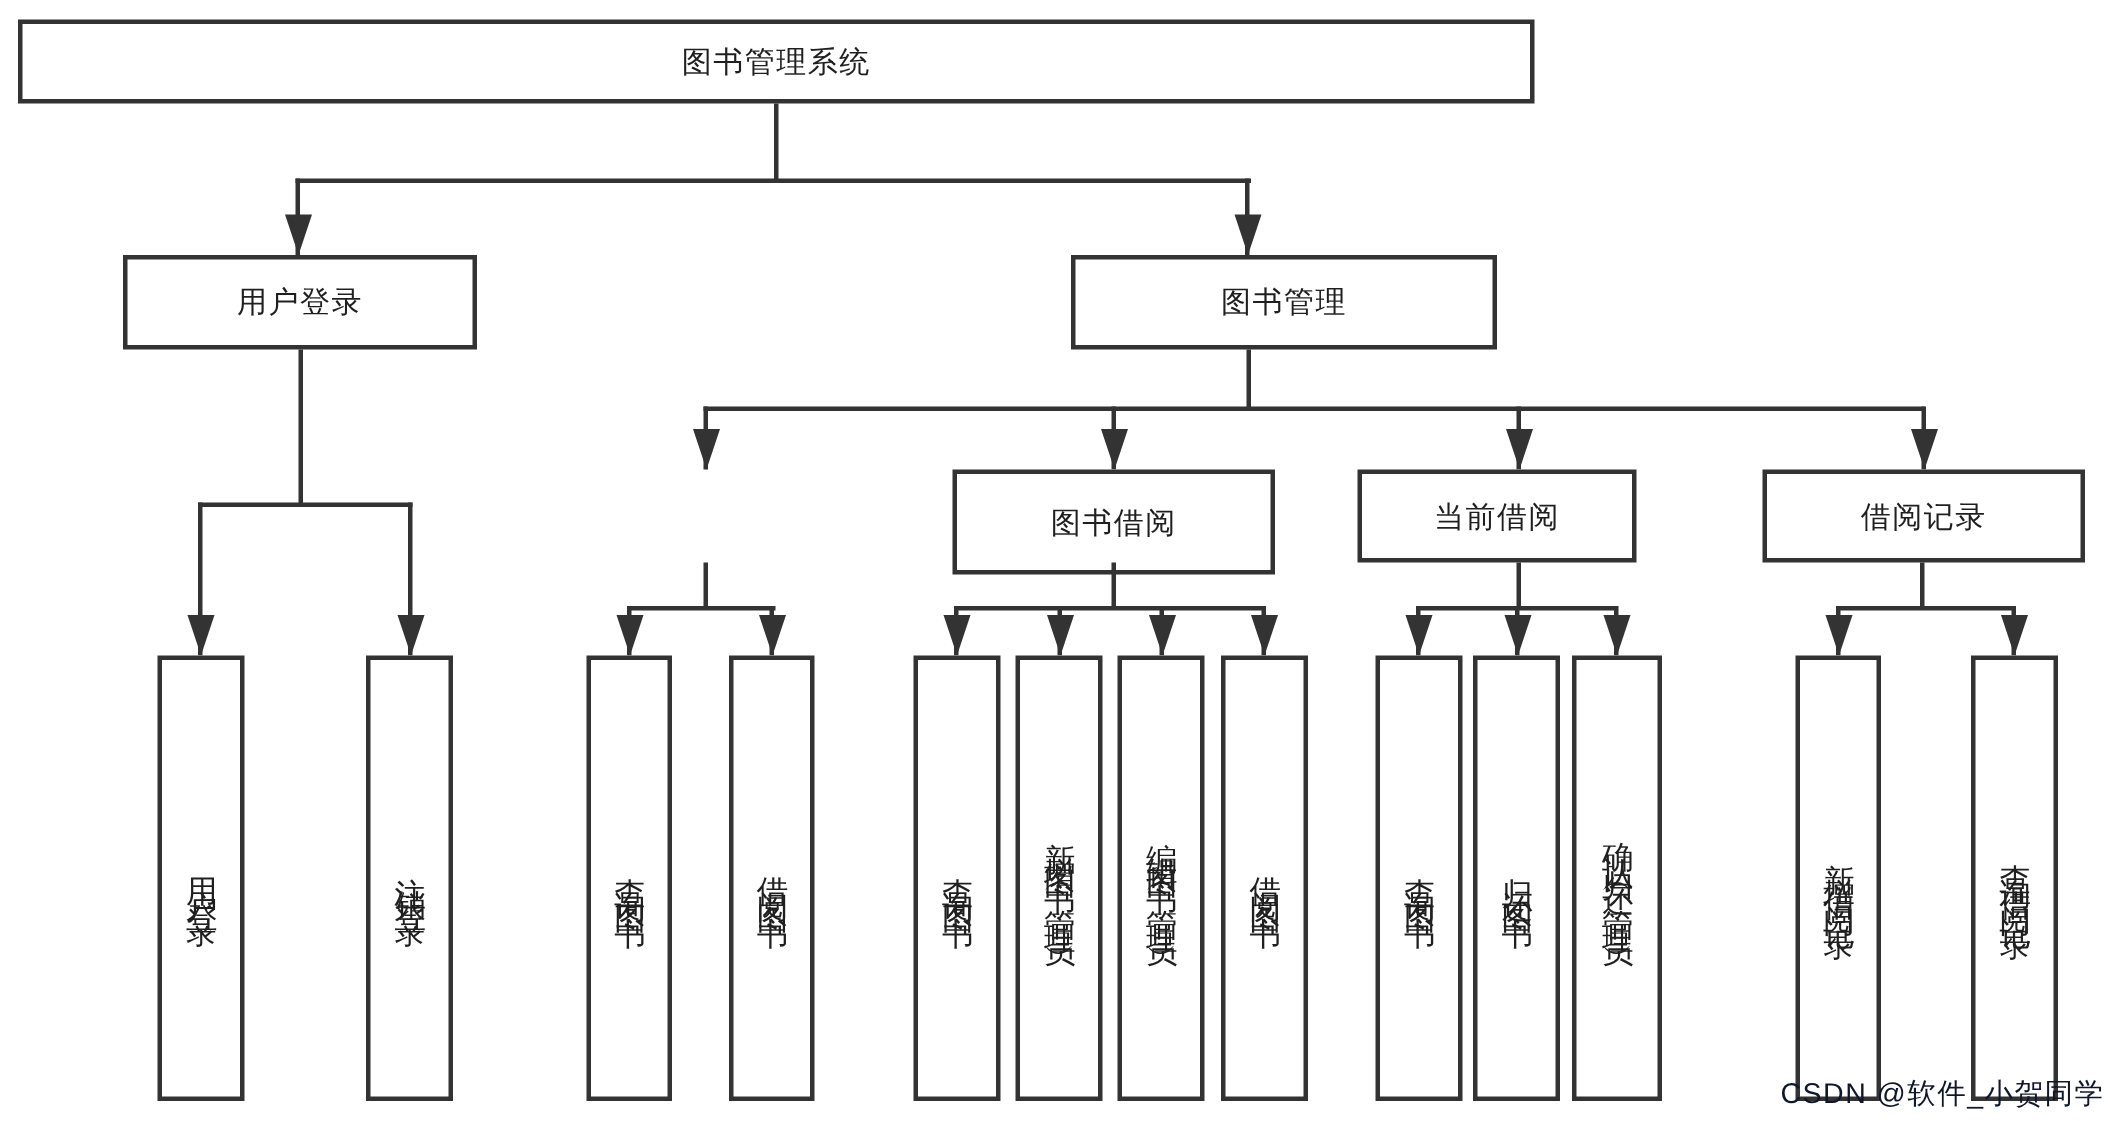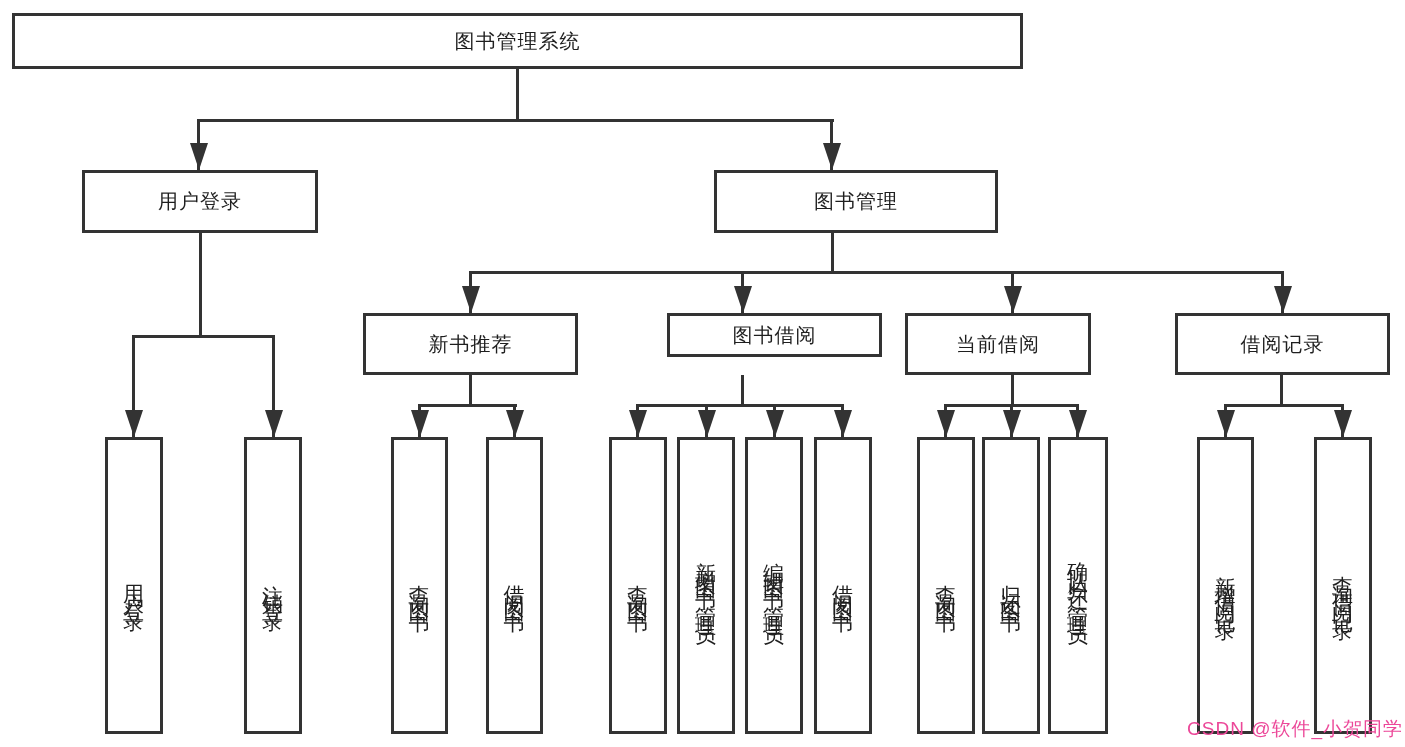--- a/index.html
+++ b/index.html
@@ -45,21 +45,21 @@
     border-left: 9px solid transparent;
     border-right: 9px solid transparent;
     border-top: 27px solid #333333;
   }
   .watermark {
     position: absolute;
     right: 2px;
     top: 716px;
     font-size: 19px;
     letter-spacing: 1px;
-    color: #ec4899;
+    color: #0f172a;
   }
 </style>
 </head>
 <body>
 
 <div class="canvas">
 
   <div class="node" style="left:12px; top:13px; width:1011px; height:56px;">图书管理系统</div>
 
   <div class="vline" style="left:516px; top:69px; height:51px;"></div>
@@ -78,22 +78,21 @@
   <div class="node leaf" style="left:105px; top:437px; width:58px; height:297px;">用户登录</div>
   <div class="node leaf" style="left:244px; top:437px; width:58px; height:297px;">注销登录</div>
 
   <div class="vline" style="left:831px; top:233px; height:39px;"></div>
   <div class="hline" style="left:469px; top:271px; width:814px;"></div>
   <div class="varrow" style="left:469px; top:271px; height:42px;"></div>
   <div class="varrow" style="left:741px; top:271px; height:42px;"></div>
   <div class="varrow" style="left:1011px; top:271px; height:42px;"></div>
   <div class="varrow" style="left:1281px; top:271px; height:42px;"></div>
 
-  <div class="node" style="left:363px; top:313px; width:215px; height:62px;">新书推荐</div>
-  <div class="node" style="left:635px; top:313px; width:215px; height:44px;margin-left:32px;">图书借阅</div>
+  <div class="node" style="left:635px; top:313px; width:215px; height:70px;">图书借阅</div>
   <div class="node" style="left:905px; top:313px; width:186px; height:62px;">当前借阅</div>
   <div class="node" style="left:1175px; top:313px; width:215px; height:62px;">借阅记录</div>
 
   <div class="vline" style="left:469px; top:375px; height:30px;"></div>
   <div class="hline" style="left:418px; top:404px; width:99px;"></div>
   <div class="varrow" style="left:418px; top:404px; height:33px;"></div>
   <div class="varrow" style="left:513px; top:404px; height:33px;"></div>
   <div class="node leaf" style="left:391px; top:437px; width:57px; height:297px;">查询图书</div>
   <div class="node leaf" style="left:486px; top:437px; width:57px; height:297px;">借阅图书</div>
 

